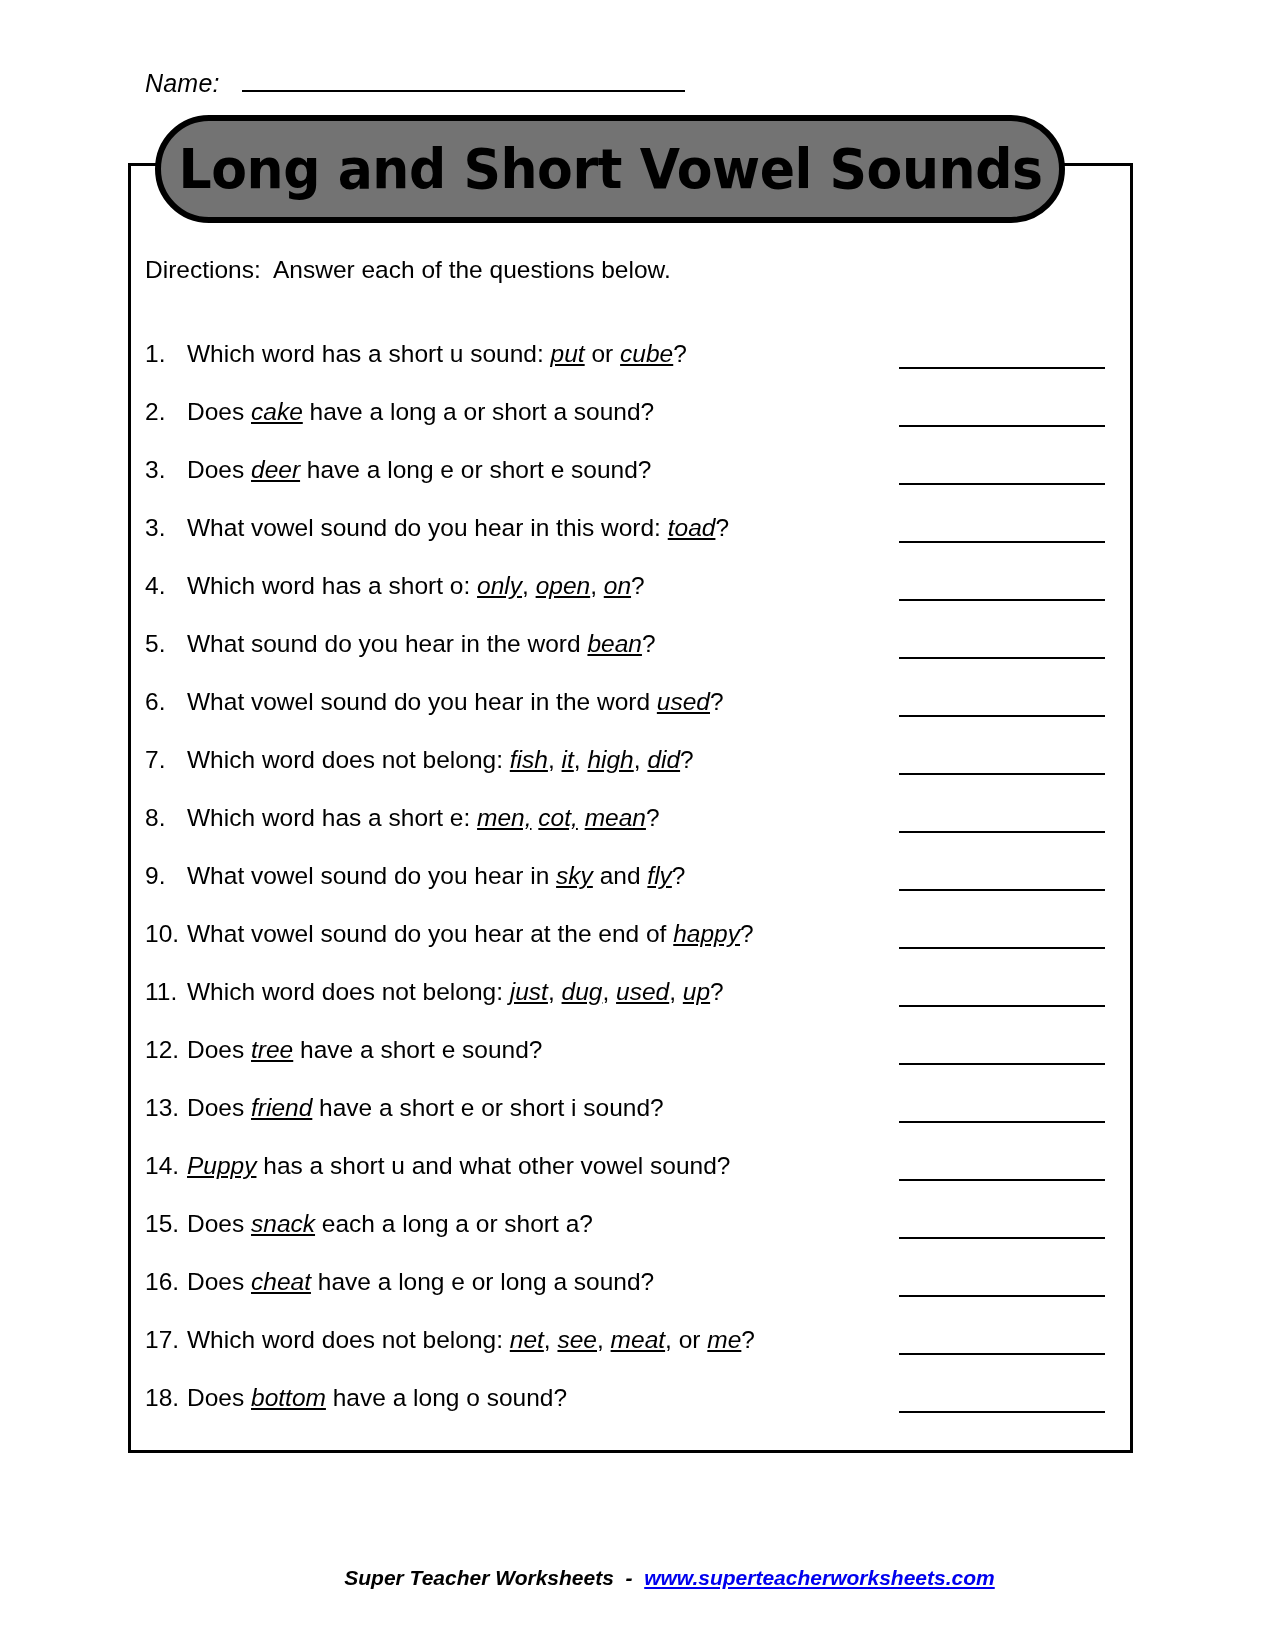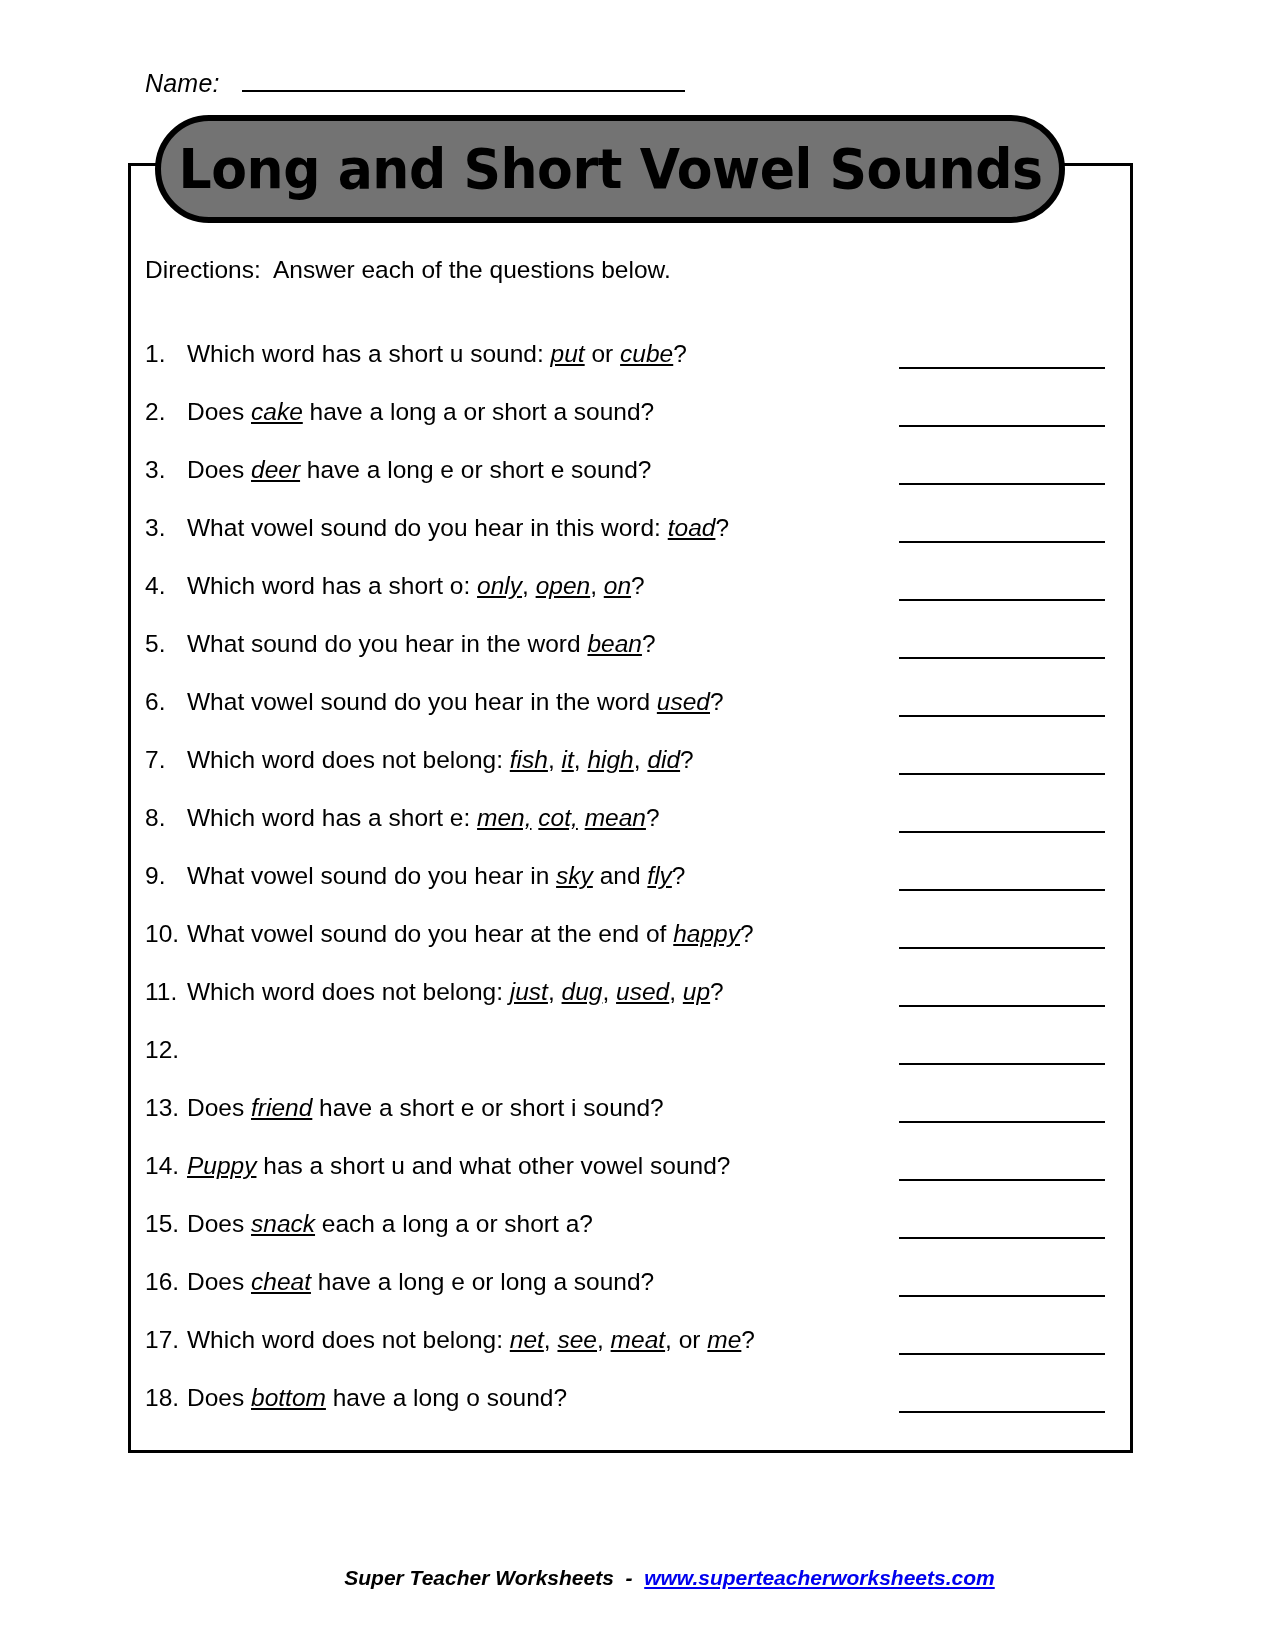--- a/index.html
+++ b/index.html
@@ -221,20 +221,21 @@
       <span class="q-text"><span>What vowel sound do you hear at the end of </span><em>happy</em><span>?</span></span>
       <span class="q-blank"></span>
     </div>
     <div class="q-row">
       <span class="q-num">11.</span>
       <span class="q-text"><span>Which word does not belong: </span><em>just</em><span>, </span><em>dug</em><span>, </span><em>used</em><span>, </span><em>up</em><span>?</span></span>
       <span class="q-blank"></span>
     </div>
     <div class="q-row">
       <span class="q-num">12.</span>
+      <span class="q-text"><span>Does </span><em>tree</em><span> have a short e sound?</span></span>
       <span class="q-blank"></span>
     </div>
     <div class="q-row">
       <span class="q-num">13.</span>
       <span class="q-text"><span>Does </span><em>friend</em><span> have a short e or short i sound?</span></span>
       <span class="q-blank"></span>
     </div>
     <div class="q-row">
       <span class="q-num">14.</span>
       <span class="q-text"><em>Puppy</em><span> has a short u and what other vowel sound?</span></span>

